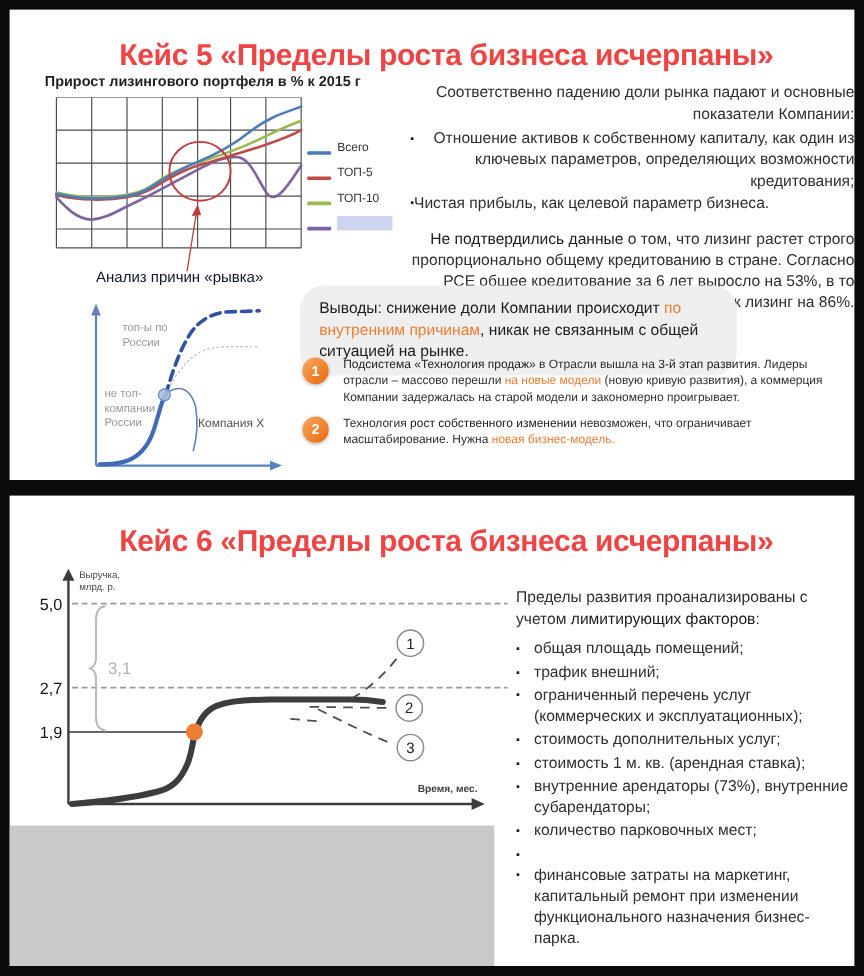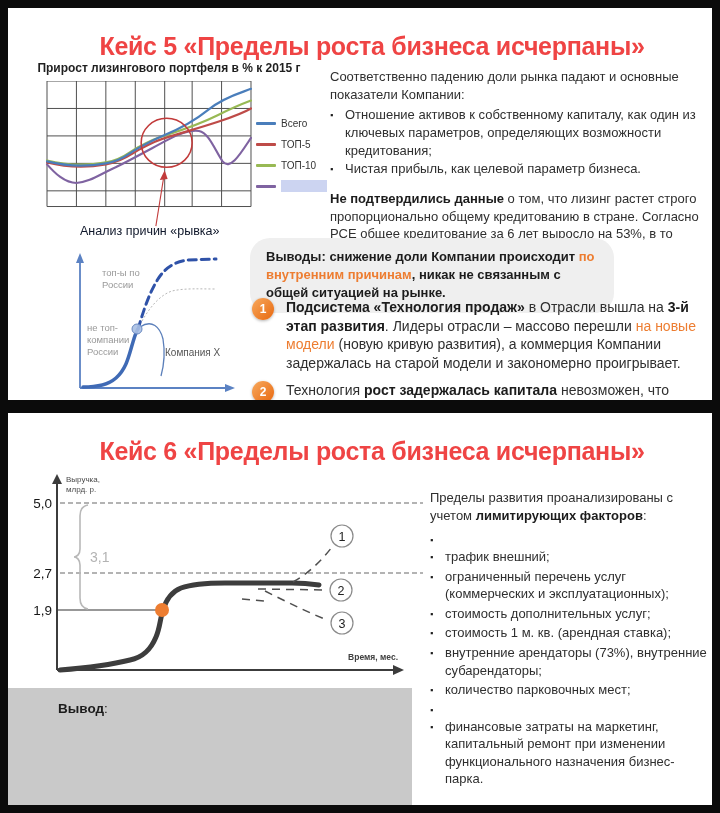--- a/index.html
+++ b/index.html
@@ -8,56 +8,56 @@
     font-family:"Liberation Sans","DejaVu Sans",sans-serif;
     -webkit-font-smoothing:antialiased;
   }
   .slide{position:absolute;left:8px;width:704px;height:392px;background:#ffffff;overflow:hidden;}
   .s1{top:8px;}
   .s2{top:413px;}
   h1.slide-title{
     position:absolute;top:12px;left:0;width:100%;margin:12px;text-align:center;
     font-size:25px;font-weight:bold;letter-spacing:-0.3px;color:#ef4444;
   }
-  .b{font-weight:bold;color:#1c1c1c;}
+  .b{font-weight:normal;color:#1c1c1c;}
   .o{color:#ed7d31;}
 
   
   .chart-block{position:absolute;left:22px;top:47px;width:302px;height:190px;}
   .chart-title{font-size:12px;font-weight:bold;color:#1f1f1f;text-align:center;width:270px;margin:6px 0 0 4px;}
   svg.plot{position:absolute;left:13px;top:26px;width:212px;height:152px;}
   .legend{position:absolute;left:226px;top:62px;font-size:10px;color:#333;}
-  .legend .lrow{display:flex;align-items:center;margin-bottom:9px;height:12px;}
+  .legend .lrow{display:flex;align-items:flex-end;margin-bottom:9px;height:12px;}
   .sw{width:20px;height:3px;margin-right:5px;flex:none;border-radius:1px;}
   .lav{width:46px;height:12px;background:#ccd4f1;}
   .annot{position:absolute;left:50px;top:169px;font-size:12.5px;font-weight:500;color:#0f172a;white-space:nowrap;}
   svg.mini{position:absolute;left:22px;top:237px;width:290px;height:160px;}
 
   
-  .col1{position:absolute;left:322px;top:60px;width:382px;font-size:13px;line-height:1.36;color:#2f2f2f;}
+  .col1{position:absolute;left:322px;top:60px;width:382px;font-size:13px;line-height:1.36;color:#2f2f2f;text-align:right;}
   .col1 p{margin:0;}
   ul.blts{list-style:none;margin:3px 0 0;padding:0;}
   ul.blts li{display:flex;margin-bottom:1px;}
   .mk{width:15px;flex:none;font-size:9px;padding-top:3px;color:#1c1c1c;}
   .nc{margin-top:12px !important;}
   .concl-box{
     position:absolute;left:242px;top:230px;width:364px;box-sizing:border-box;
     background:#efefef;border-radius:20px;padding:10px 16px 11px;
     font-size:13px;line-height:1.38;
   }
   .items{position:absolute;left:244px;top:290px;width:458px;}
   .item{display:flex;margin-bottom:9px;}
   .numcirc{
     flex:none;width:22px;height:22px;margin-right:12px;border-radius:50%;
     background:linear-gradient(135deg,#f7a95e,#e8680f);
     color:#fff;font-weight:bold;font-size:12px;
     display:flex;align-items:center;justify-content:center;
     box-shadow:0 1px 3px rgba(0,0,0,.3);
   }
-  .item p{margin:0;font-size:14px;line-height:1.33;color:#2f2f2f;}
+  .item p{margin:0;font-size:10px;line-height:1.33;color:#2f2f2f;}
 
   
   svg.chart2{position:absolute;left:22px;top:57px;width:420px;height:215px;}
   .col2{position:absolute;left:422px;top:76px;width:282px;font-size:13px;line-height:1.35;color:#2f2f2f;}
   .col2 p{margin:0 0 7px;}
   ul.blts2{list-style:none;margin:0;padding:0;}
   ul.blts2 li{display:flex;margin-bottom:2px;}
   .vyvod-box{
     position:absolute;left:0;top:275px;width:404px;height:117px;box-sizing:border-box;
     background:#c9c9c9;padding:12px 24px 10px 50px;
@@ -156,21 +156,21 @@
       <span class="b">Выводы: снижение доли Компании происходит </span><span class="b o">по внутренним причинам</span><span class="b">, никак не связанным с общей ситуацией на рынке.</span>
     </div>
 
     <div class="items">
       <div class="item">
         <div class="numcirc">1</div>
         <p><span class="b">Подсистема «Технология продаж»</span><span> в Отрасли вышла на </span><span class="b">3-й этап развития</span><span>. Лидеры отрасли – массово перешли </span><span class="o">на новые модели</span><span> (новую кривую развития), а коммерция Компании задержалась на старой модели и закономерно проигрывает.</span></p>
       </div>
       <div class="item">
         <div class="numcirc">2</div>
-        <p><span>Технология </span><span class="b">рост задержалась капитала</span><span> невозможен, что ограничивает масштабирование. Нужна </span><span class="o">новая бизнес-модель.</span></p>
+        <p><span>Технология </span><span class="b">рост собственного изменении</span><span> невозможен, что ограничивает масштабирование. Нужна </span><span class="o">новая бизнес-модель.</span></p>
       </div>
     </div>
   </section>
 
   <section class="slide s2">
     <h1 class="slide-title">Кейс 6 «Пределы роста бизнеса исчерпаны»</h1>
 
     <svg class="chart2" viewBox="0 0 420 215">
 
       <g stroke="#9b9b9b" stroke-width="1.5" stroke-dasharray="5,3">
@@ -221,20 +221,21 @@
         <text x="311" y="124.5">2</text>
         <text x="312" y="157.5">3</text>
       </g>
     </svg>
 
     <div class="col2">
       <p><span>Пределы развития проанализированы с учетом </span><span class="b">лимитирующих факторов</span><span>:</span></p>
       <ul class="blts2">
         <li>
             <span class="mk">▪</span>
+            <span>общая площадь помещений;</span>
           </li>
         <li>
             <span class="mk">▪</span>
             <span>трафик внешний;</span>
           </li>
         <li>
             <span class="mk">▪</span>
             <span>ограниченный перечень услуг (коммерческих и эксплуатационных);</span>
           </li>
         <li>
@@ -257,17 +258,16 @@
             <span class="mk">▪</span>
           </li>
         <li>
             <span class="mk">▪</span>
             <span>финансовые затраты на маркетинг, капитальный ремонт при изменении функционального назначения бизнес-парка.</span>
           </li>
       </ul>
     </div>
 
     <div class="vyvod-box">
-      <p class="vb-label"><span class="b">Вывод</span><span>:</span></p>
     </div>
   </section>
 
 </div>
 
 </body></html>

